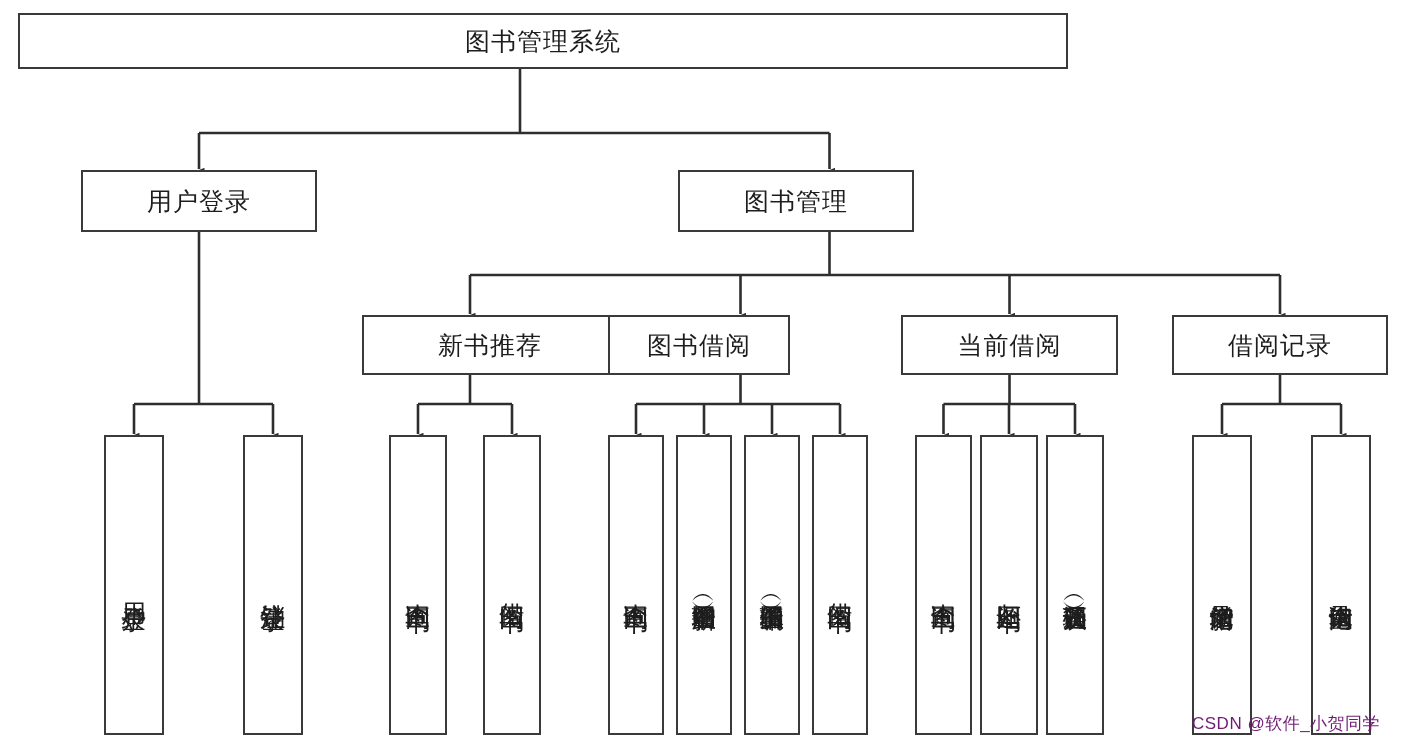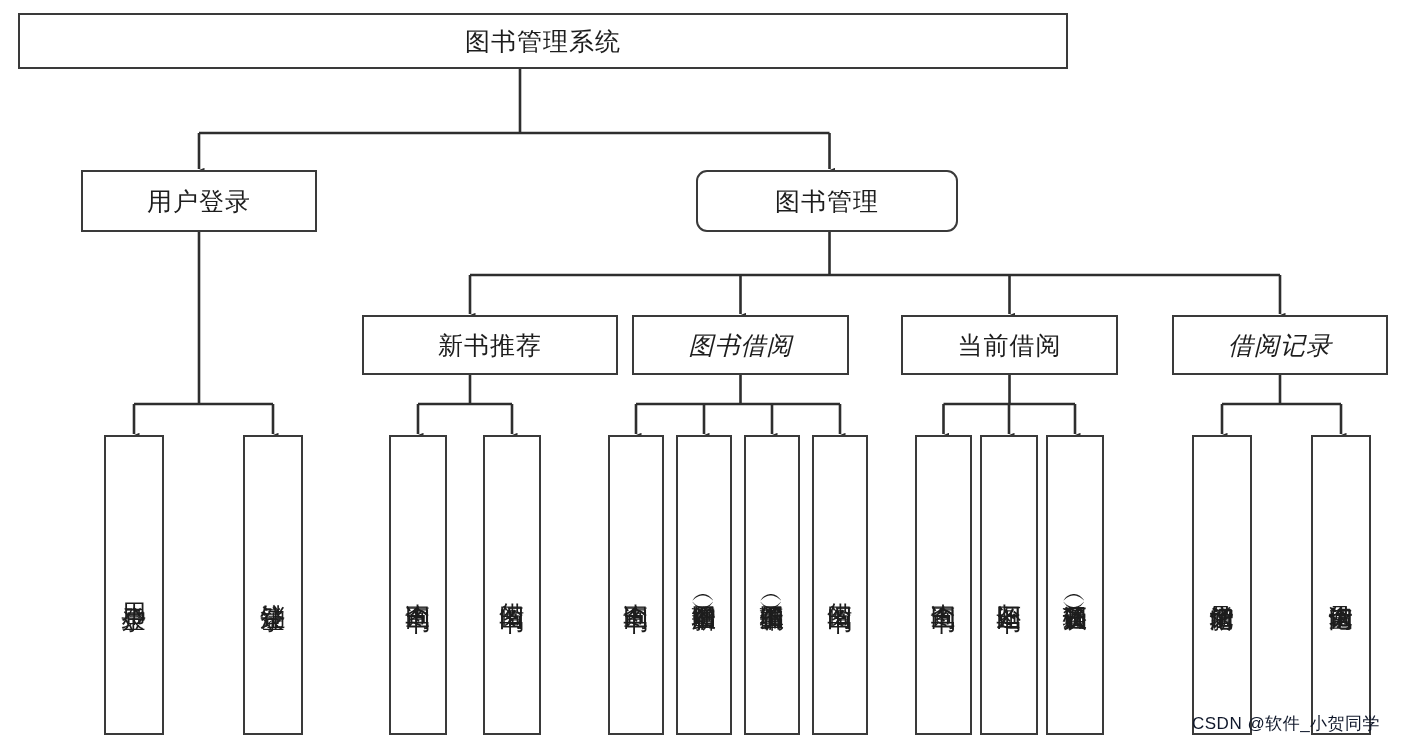--- a/index.html
+++ b/index.html
@@ -50,21 +50,21 @@
     line-height:1.06;
     letter-spacing:2px;
     color:#1d1d1d;
     white-space:nowrap;
     max-height:286px;
   }
   .vtext.tight{ letter-spacing:0px; font-size:24px; }
   .watermark{
     position:absolute;
     font-size:17px;
-    color:#0f172a;
+    color:#701a75;
     letter-spacing:0.5px;
     white-space:nowrap;
     user-select:none;
   }
 </style>
 </head>
 <body>
 
 <div id="canvas">
 
@@ -111,34 +111,34 @@
       </g>
   </svg>
 
   <div class="node h" id="node-root" style="left: 18px; top: 13px; width: 1050px; height: 56px;">
     <span>图书管理系统</span>
   </div>
 
   <div class="node h" id="node-l1-0" style="left: 81px; top: 170px; width: 236px; height: 62px;">
     <span>用户登录</span>
   </div>
-  <div class="node h" id="node-l1-1" style="left: 696px; top: 170px; width: 262px; height: 62px; border-radius: 11px;">
+  <div class="node h" id="node-l1-1" style="left: 678px; top: 170px; width: 236px; height: 62px;">
     <span>图书管理</span>
   </div>
 
   <div class="node h" id="node-l2-0" style="left: 362px; top: 315px; width: 256px; height: 60px;">
     <span>新书推荐</span>
   </div>
-  <div class="node h" id="node-l2-1" style="left: 632px; top: 315px; width: 217px; height: 60px; font-style: italic;">
+  <div class="node h" id="node-l2-1" style="left: 608px; top: 315px; width: 182px; height: 60px;">
     <span>图书借阅</span>
   </div>
   <div class="node h" id="node-l2-2" style="left: 901px; top: 315px; width: 217px; height: 60px; text-align: center;">
     <span>当前借阅</span>
   </div>
-  <div class="node h" id="node-l2-3" style="left: 1172px; top: 315px; width: 216px; height: 60px; font-style: italic;">
+  <div class="node h" id="node-l2-3" style="left: 1172px; top: 315px; width: 216px; height: 60px;">
     <span>借阅记录</span>
   </div>
 
   <div class="node v" id="leaf-0" style="left: 104px; top: 435px; width: 60px; height: 300px;">
     <span class="vtext">用户登录</span>
   </div>
   <div class="node v" id="leaf-1" style="left: 243px; top: 435px; width: 60px; height: 300px;">
     <span class="vtext">注销登录</span>
   </div>
   <div class="node v" id="leaf-2" style="left: 389px; top: 435px; width: 58px; height: 300px;">

